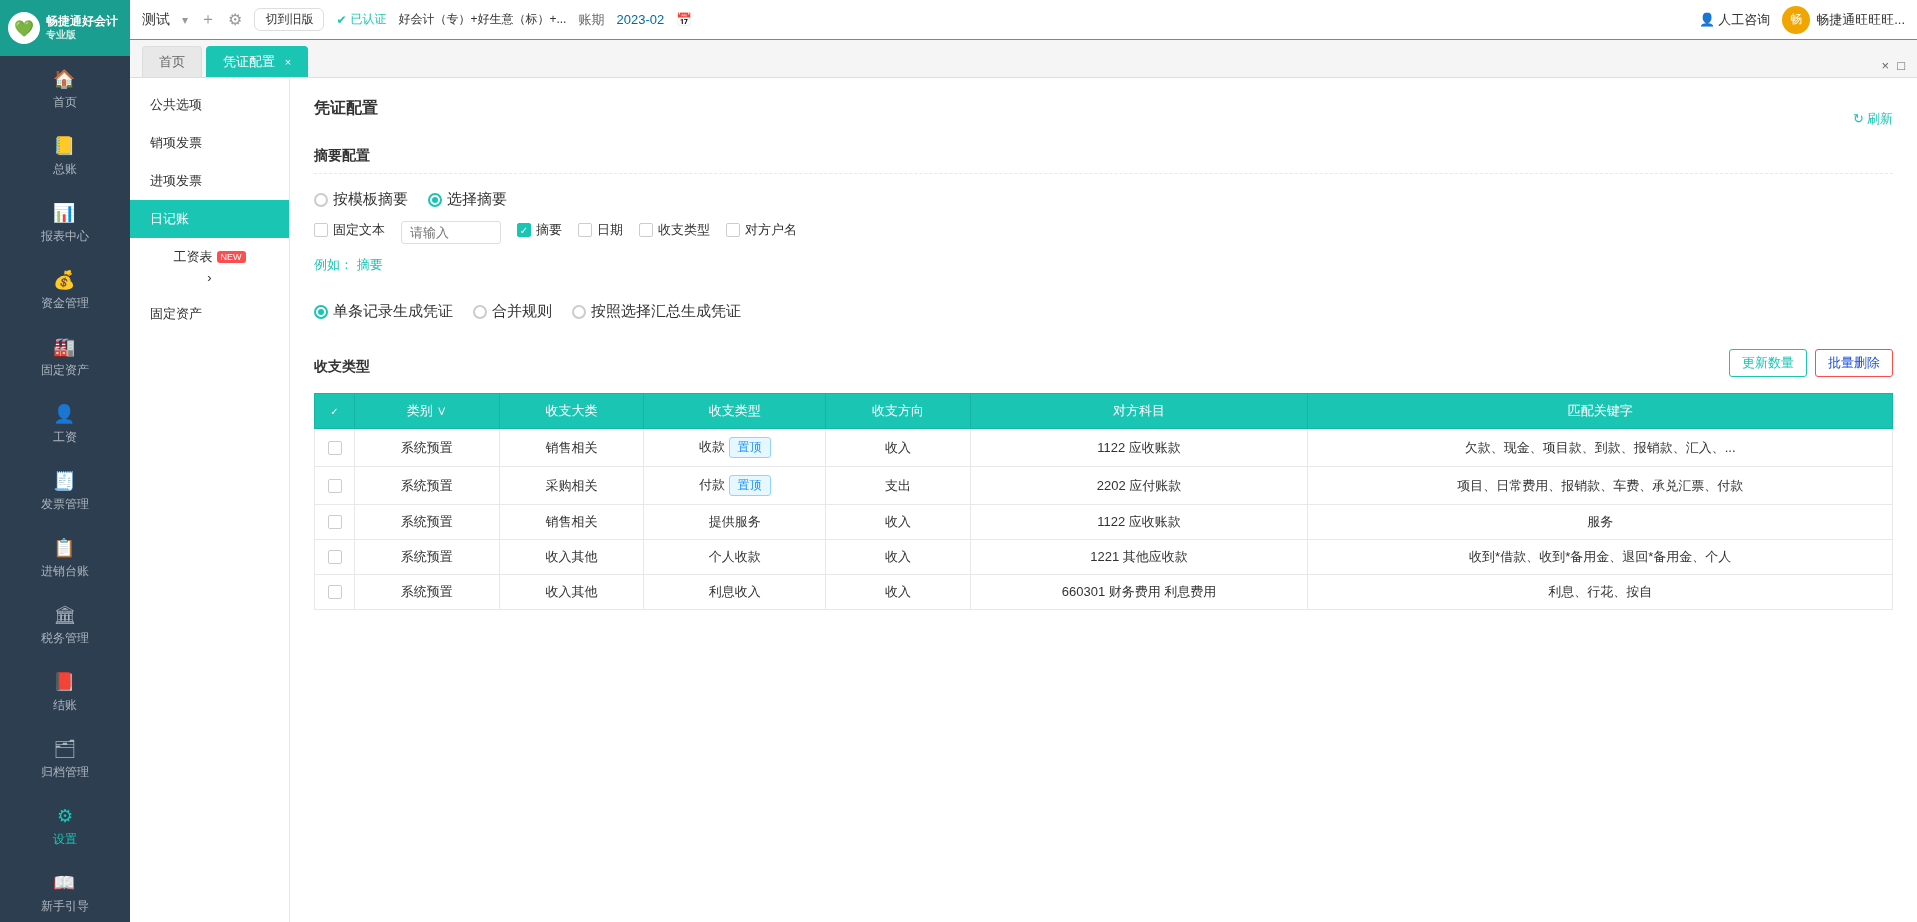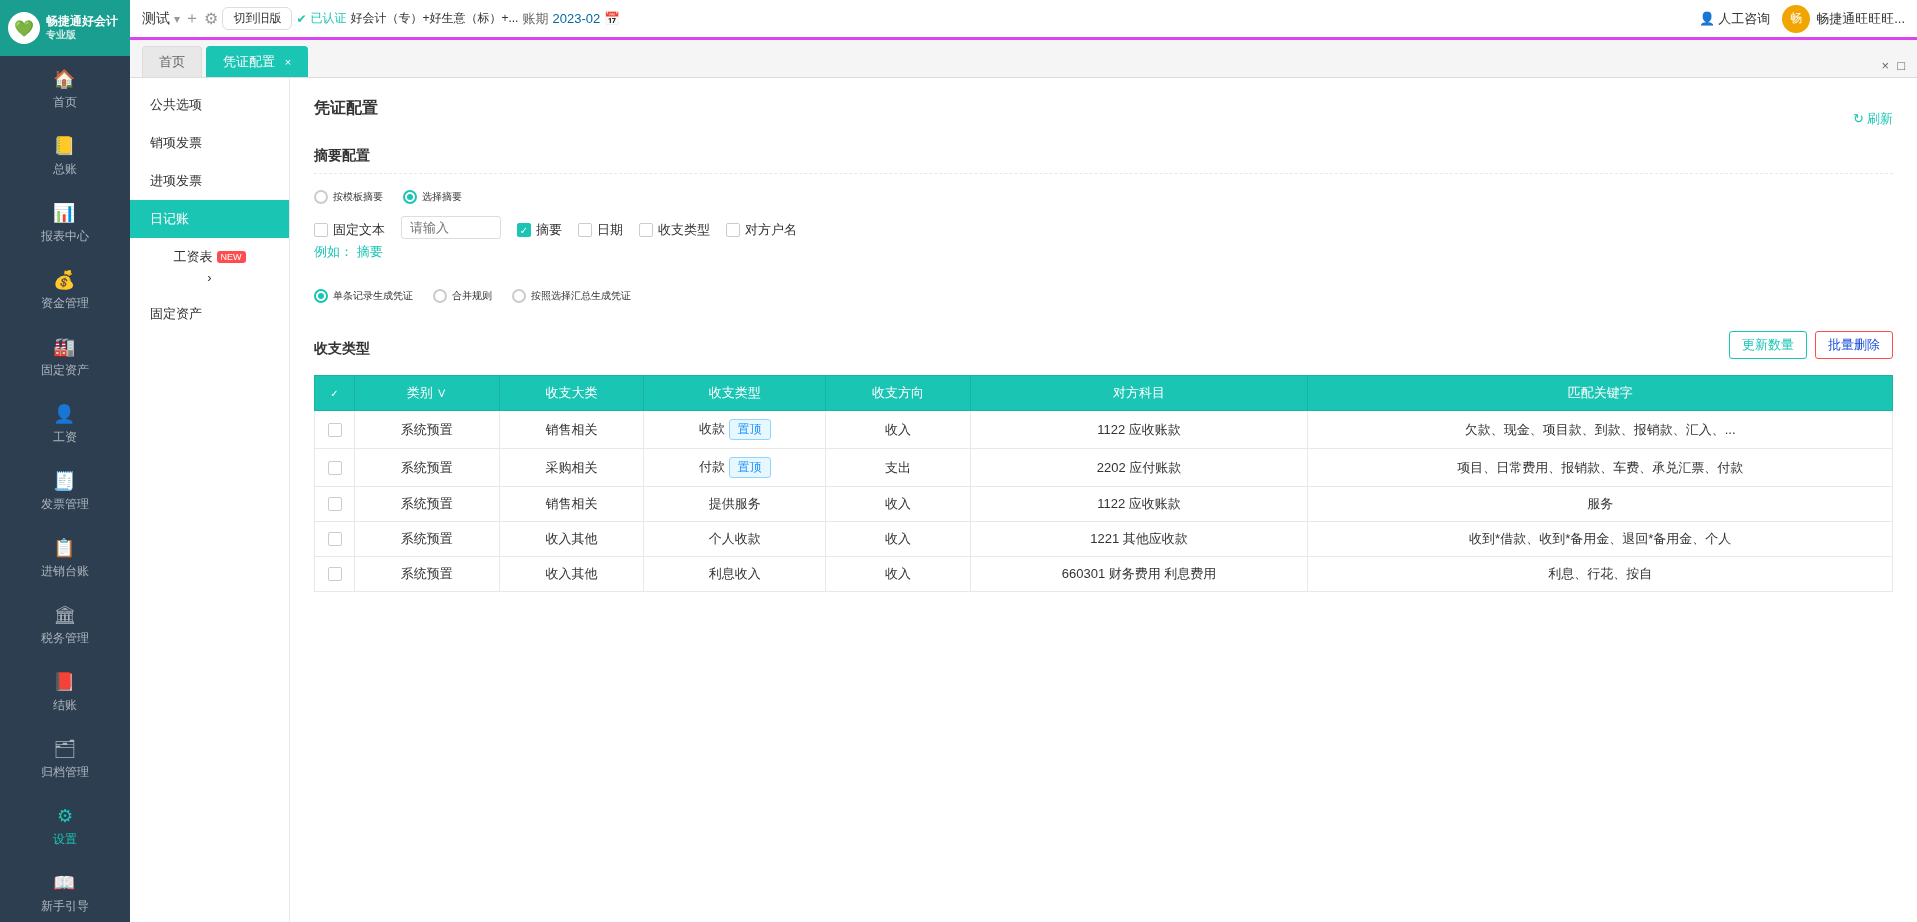--- a/index.html
+++ b/index.html
@@ -60,22 +60,22 @@
       display: flex;
       flex-direction: column;
       overflow: hidden;
     }
     .topbar {
       background: #fff;
       height: 40px;
       display: flex;
       align-items: center;
       padding: 0 12px;
-      border-bottom: 3px solid #d946ef;
-      gap: 4px;
+      border-bottom: 1px solid #d946ef;
+      gap: 12px;
     }
     .topbar-title { font-size: 14px; color: #333; }
     .topbar-arrow { color: #999; font-size: 12px; cursor: pointer; }
     .topbar-add { color: #999; font-size: 16px; cursor: pointer; }
     .topbar-gear { color: #999; font-size: 16px; cursor: pointer; }
     .topbar-btn {
       border: 1px solid #ddd;
       border-radius: 6px;
       padding: 2px 10px;
       font-size: 12px;
@@ -171,29 +171,29 @@
       margin-bottom: 8px;
     }
     .refresh-btn { color: #1bc5b4; font-size: 13px; cursor: pointer; display: flex; align-items: center; gap: 3px; }
 
     
     .section { margin-bottom: 28px; }
     .section-title { font-size: 14px; font-weight: 600; color: #333; margin-bottom: 16px; padding-bottom: 8px; border-bottom: 1px dashed #e8e8e8; }
 
     
     .radio-group { display: flex; align-items: center; gap: 20px; margin-bottom: 12px; }
-    .radio-item { display: flex; align-items: center; gap: 5px; cursor: pointer; font-size: 10px; }
+    .radio-item { display: flex; align-items: center; gap: 5px; cursor: pointer; font-size: 15px; }
     .radio-circle {
       width: 14px; height: 14px; border-radius: 50%;
       border: 2px solid #ccc; display: flex; align-items: center; justify-content: center;
     }
     .radio-circle.checked { border-color: #1bc5b4; }
     .radio-circle.checked::after { content: ''; width: 6px; height: 6px; border-radius: 50%; background: #1bc5b4; }
 
-    .checkbox-row { display: flex; align-items: flex-end; gap: 16px; margin-bottom: 4px; }
+    .checkbox-row { display: flex; align-items: flex-start; gap: 16px; margin-bottom: 12px; }
     .checkbox-item { display: flex; align-items: center; gap: 5px; cursor: pointer; font-size: 13px; }
     .checkbox-box {
       width: 14px; height: 14px; border: 1px solid #ccc; border-radius: 2px;
       display: flex; align-items: center; justify-content: center; background: #fff;
     }
     .checkbox-box.checked { background: #1bc5b4; border-color: #1bc5b4; color: white; font-size: 10px; }
     .text-input {
       border: 1px solid #ddd; border-radius: 3px; padding: 3px 8px;
       font-size: 13px; color: #999; width: 100px;
     }

